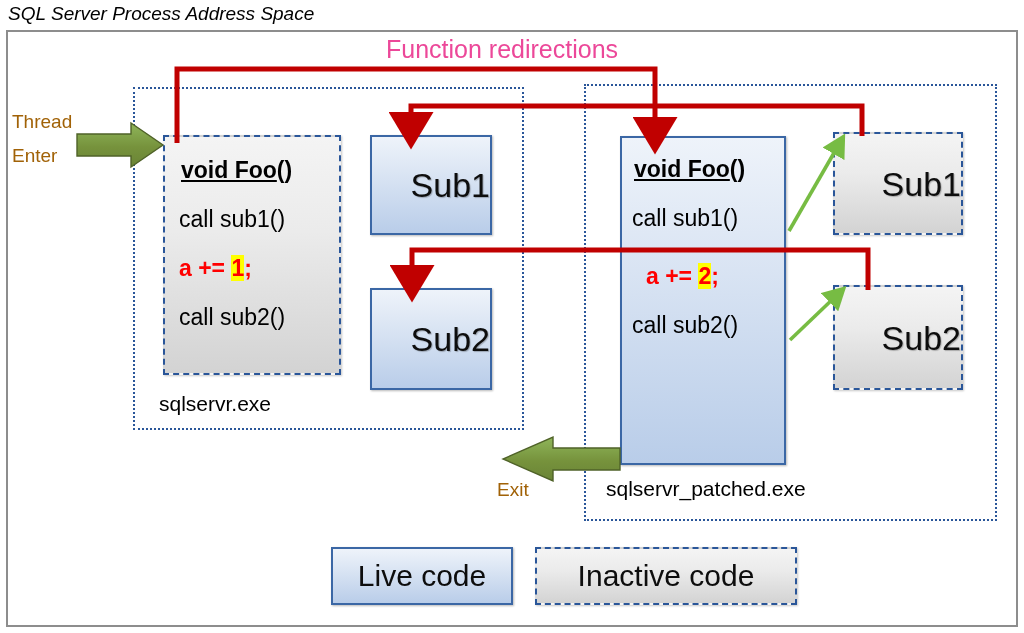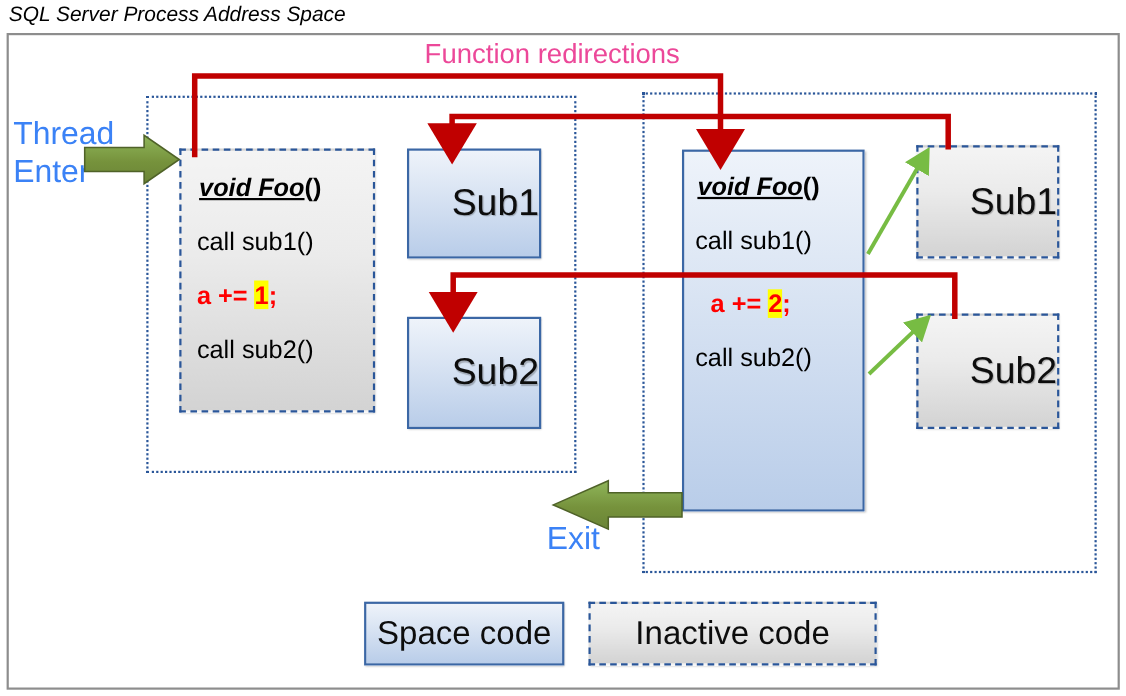--- a/index.html
+++ b/index.html
@@ -76,28 +76,28 @@
     text-shadow: 1px 1px 1px rgba(0,0,0,0.25);
   }
   
   .code-line {
     position: absolute;
     font-size: 23px;
     color: #000000;
     white-space: nowrap;
   }
   .code-line.sig { font-weight: bold; }
-  .code-line.sig .sig-underline { text-decoration: underline; font-style: italic; }
+  .code-line.sig .sig-underline { text-decoration: underline; }
   .code-line.redline { color: #ff0000; font-weight: bold; }
   .hl { background: #ffff00; color: #ff0000; }
   
   .orange-label {
     position: absolute;
-    font-size: 29px;
-    color: #3b82f6;
+    font-size: 19px;
+    color: #a16207;
     white-space: nowrap;
     line-height: 34px;
   }
   
   .legend-item {
     position: absolute;
     box-sizing: border-box;
     display: flex;
     align-items: center;
     justify-content: center;
@@ -124,22 +124,24 @@
 </head>
 <body>
 
 <div id="stage">
 
   <div class="diagram-title">SQL Server Process Address Space</div>
 
   <div class="outer-frame"></div>
 
   <div class="proc-box" style="left:133px; top:87px; width:391px; height:343px;"></div>
+  <div class="proc-label" style="left:159px; top:392px;">sqlservr.exe</div>
 
   <div class="proc-box" style="left:584px; top:84px; width:413px; height:437px;"></div>
+  <div class="proc-label" style="left:606px; top:477px;">sqlservr_patched.exe</div>
 
   <div class="inactive-box" style="left:163px; top:135px; width:178px; height:240px;">
     <div class="code-line sig" style="left:16px; top:20px;"><span class="sig-underline">void Foo</span><span>()</span></div>
     <div class="code-line" style="left:14px; top:69px;">call sub1()</div>
     <div class="code-line redline" style="left:14px; top:118px;"><span>a += </span><span class="hl">1</span><span>;</span></div>
     <div class="code-line" style="left:14px; top:167px;">call sub2()</div>
   </div>
 
   <div class="live-box" style="left:370px; top:135px; width:122px; height:100px;">
     <div class="box-center-label">Sub1</div>
@@ -208,19 +210,19 @@
     <g>
       <path d="M77,134 L131,134 L131,123 L163,145 L131,167 L131,156 L77,156 z" fill="url(#gGreen)" stroke="#4F6228" stroke-width="1.4"></path>
     </g>
 
     <g>
       <path d="M620,448 L553,448 L553,437 L503,459 L553,481 L553,470 L620,470 z" fill="url(#gGreen)" stroke="#4F6228" stroke-width="1.4"></path>
     </g>
   </svg>
 
   <div class="legend-item live-box" style="left:331px; top:547px; width:182px; height:58px;">
-    <span>Space code</span>
+    <span>Live code</span>
   </div>
   <div class="legend-item inactive-box" style="left:535px; top:547px; width:262px; height:58px;align-items:center;">
     <span>Inactive code</span>
   </div>
 
 </div>
 
 </body></html>

